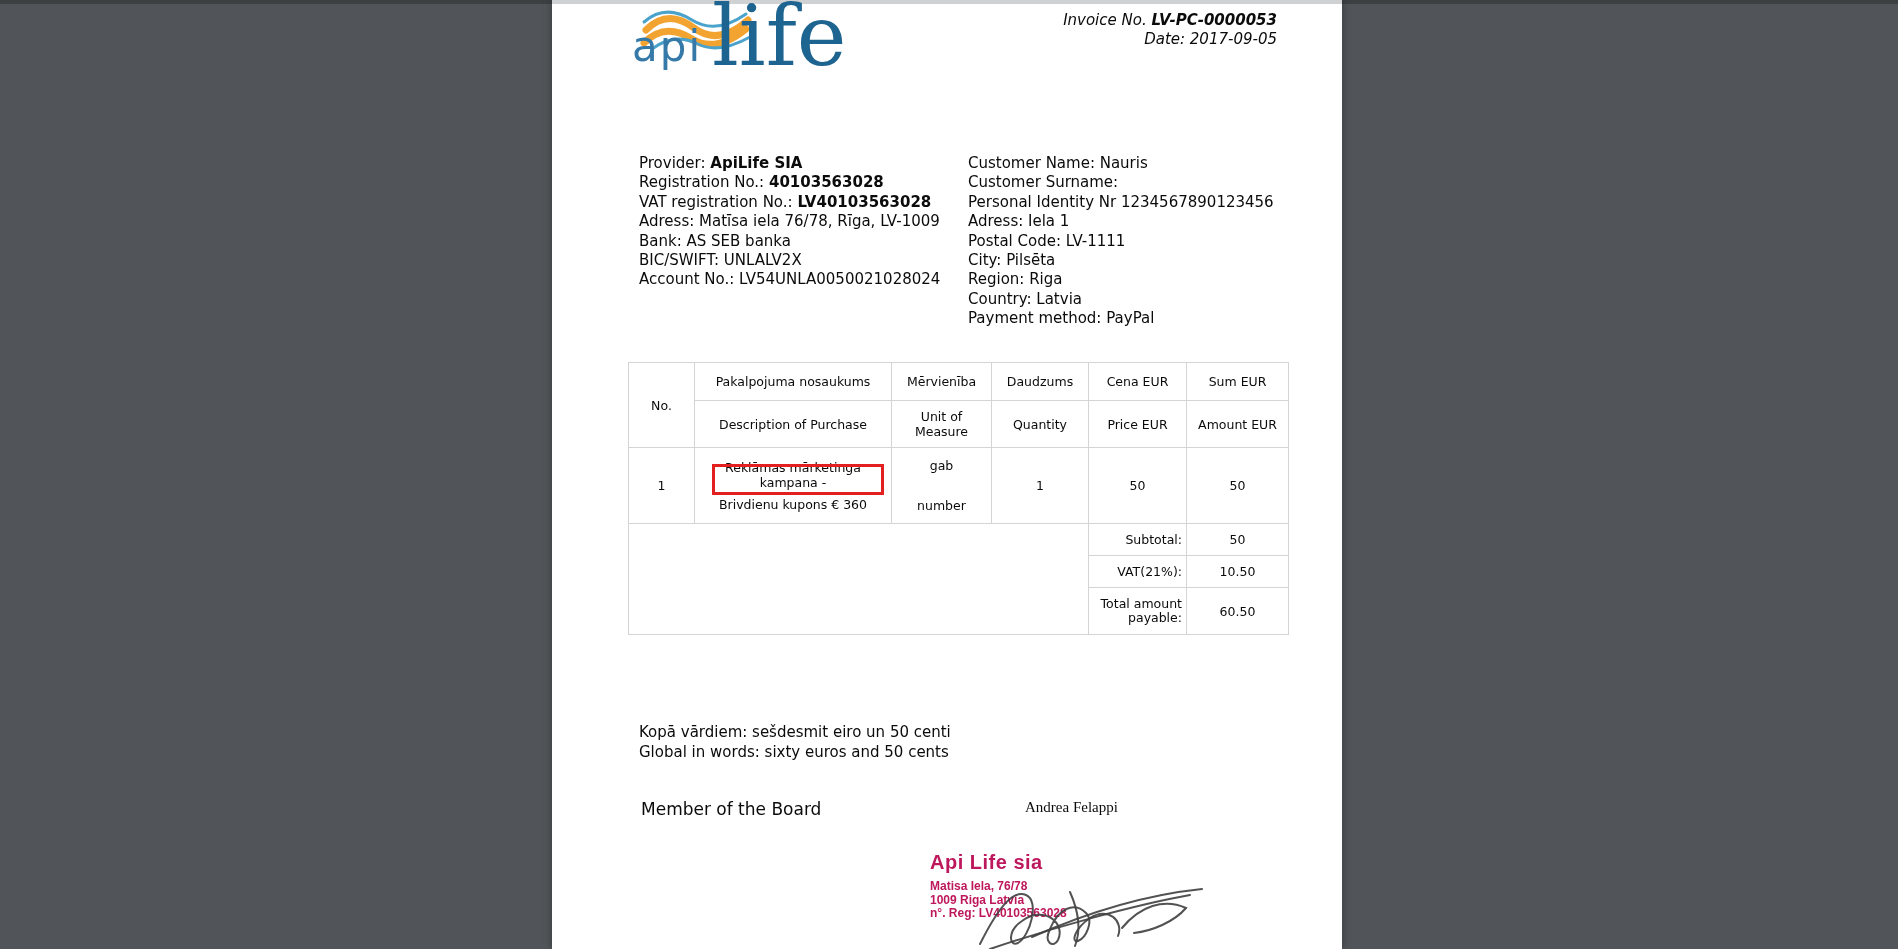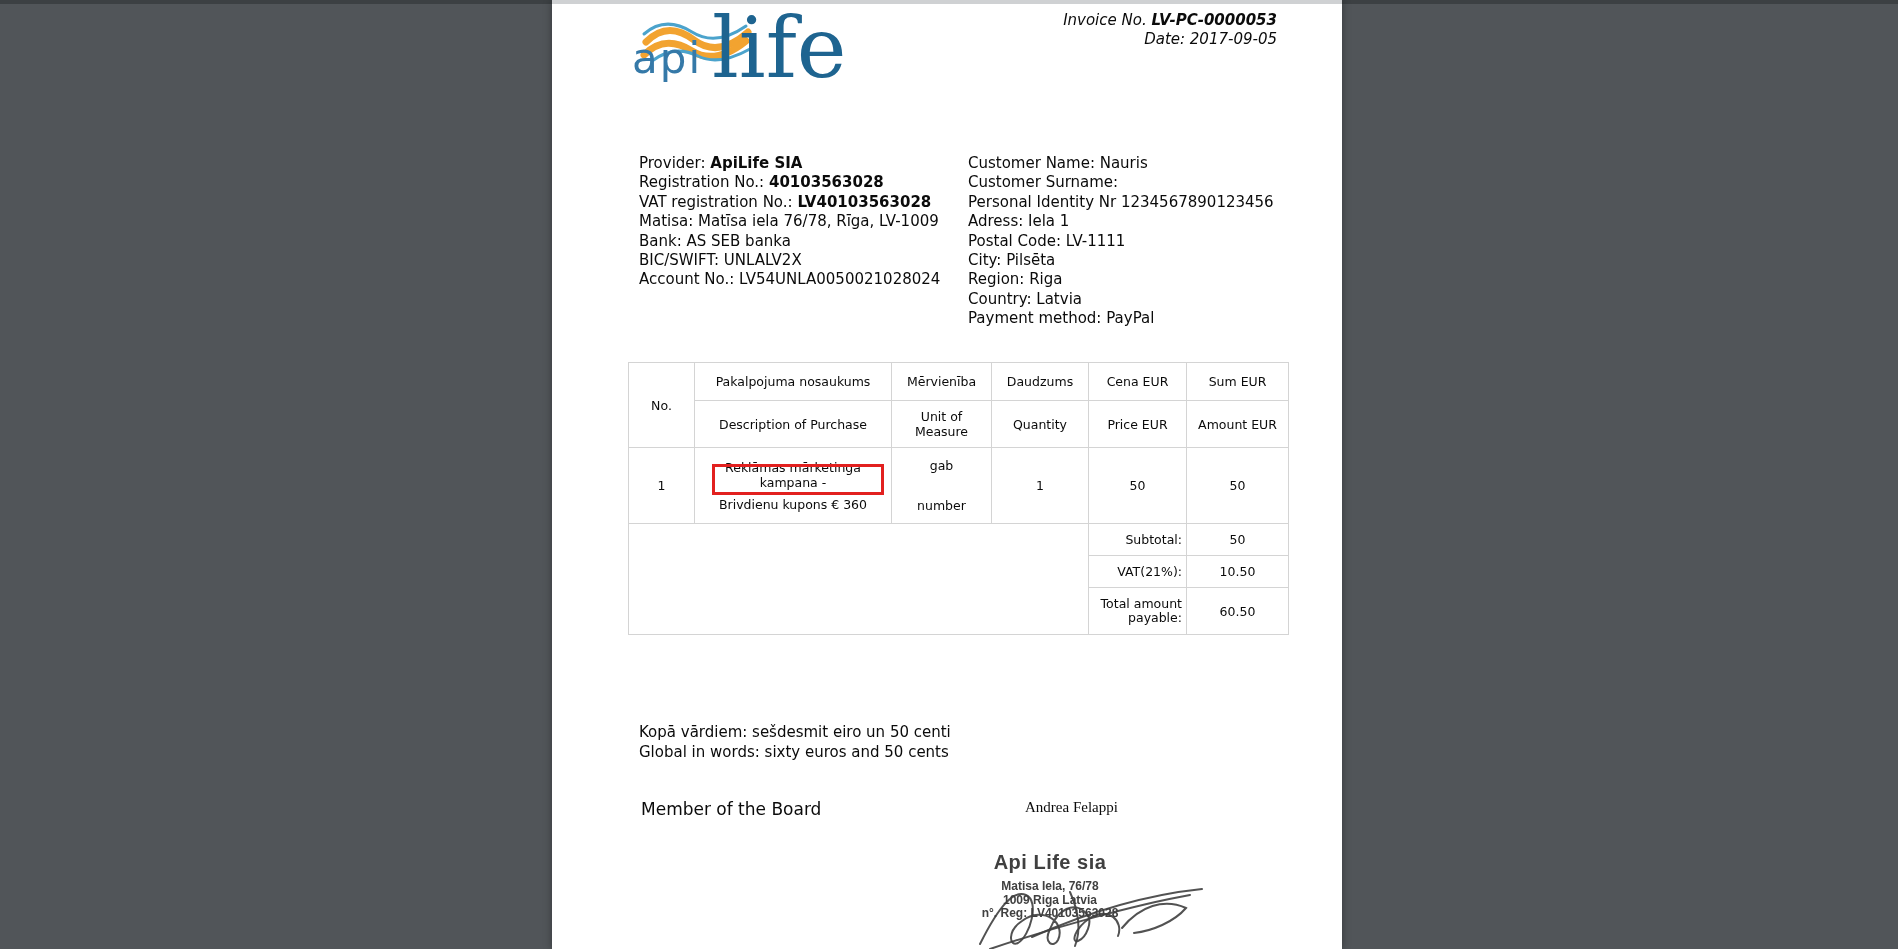--- a/index.html
+++ b/index.html
@@ -6,21 +6,21 @@
   html,body { width:1898px; height:949px; overflow:hidden; }
   body { font-family:"DejaVu Sans", sans-serif; background:var(--bg,#515559); color:var(--text,#0b0b0b); }
 
   .screen { position:relative; width:1898px; height:949px; background:var(--bg,#515559); }
   .topbar { position:absolute; left:0; top:0; width:100%; height:4px; background:var(--topbar,#3c4043); }
 
   .page { position:absolute; left:552px; top:0; width:790px; height:949px; background:#fff;
           border-top:4px solid #cfd1d3; box-shadow:0 0 8px rgba(0,0,0,0.35); }
 
   
-  .logo { position:absolute; left:80px; top:12px; width:300px; height:82px; }
+  .logo { position:absolute; left:80px; top:0; width:300px; height:82px; }
   .logo-waves { position:absolute; left:10px; top:6px; overflow:visible; }
   .wave-o { stroke:var(--wave-orange,#f2a330); stroke-width:7; fill:none; stroke-linecap:round; }
   .wave-b { stroke:var(--wave-blue,#4ba3cc); stroke-width:3; fill:none; stroke-linecap:round; }
   .logo-api  { position:absolute; left:0; top:22px; font-size:42px; line-height:1; letter-spacing:2px;
                color:var(--logo-api,#3579a8); }
   .logo-life { position:absolute; left:80px; top:-8px; font-family:"DejaVu Serif", serif; font-size:84px;
                line-height:80px; color:var(--logo-life,#1e6490); }
 
   
   .inv-meta { position:absolute; right:65px; top:7px; text-align:right; font-size:15px; line-height:18.5px;font-style:italic; }
@@ -48,22 +48,22 @@
              border:3px solid var(--highlight,#e2201f); }
 
   
   .special-rules { position:absolute; left:87px; top:633px; font-size:15px; line-height:22px; }
   .amount-words  { position:absolute; left:87px; top:718px; font-size:15px; line-height:20px; }
 
   
   .board-left  { position:absolute; left:89px;  top:795px; font-size:17px; }
   .board-right { position:absolute; left:473px; top:795px; font-size:15px;font-family:Liberation Serif, serif; }
 
-  .stamp { position:absolute; left:378px; top:847px; width:240px; text-align:center;
-           font-family:"Liberation Sans", sans-serif; font-weight:bold; color:#404040; }
+  .stamp { position:absolute; left:378px; top:847px; width:240px; text-align:left;
+           font-family:"Liberation Sans", sans-serif; font-weight:bold; color:#be185d; }
   .stamp .s1 { font-size:20px; line-height:23px; margin-bottom:6px; letter-spacing:0.5px; }
   .stamp .s2 { font-size:12px; line-height:13.5px; }
 
   .signature { position:absolute; left:420px; top:862px; overflow:visible; }
   .sig-stroke { stroke:#3f3f3f; stroke-width:2; fill:none; stroke-linecap:round; opacity:0.9; }
 </style>
 </head>
 <body>
 
 <div class="screen">
@@ -84,21 +84,21 @@
 
     <div class="inv-meta">
       <div><span>Invoice No. </span><span class="b">LV-PC-0000053</span></div>
       <div>Date: 2017-09-05</div>
     </div>
 
     <div class="party provider">
       <div><span>Provider: </span><span class="b">ApiLife SIA</span></div>
       <div><span>Registration No.: </span><span class="b">40103563028</span></div>
       <div><span>VAT registration No.: </span><span class="b">LV40103563028</span></div>
-      <div><span>Matisa: </span><span>Matīsa iela 76/78, Rīga, LV-1009</span></div>
+      <div><span>Adress: </span><span>Matīsa iela 76/78, Rīga, LV-1009</span></div>
       <div><span>Bank: </span><span>AS SEB banka</span></div>
       <div><span>BIC/SWIFT: </span><span>UNLALV2X</span></div>
       <div><span>Account No.: </span><span>LV54UNLA0050021028024</span></div>
     </div>
 
     <div class="party customer">
       <div>Customer Name: Nauris</div>
       <div>Customer Surname:</div>
       <div>Personal Identity Nr 1234567890123456</div>
       <div>Adress: Iela 1</div>

